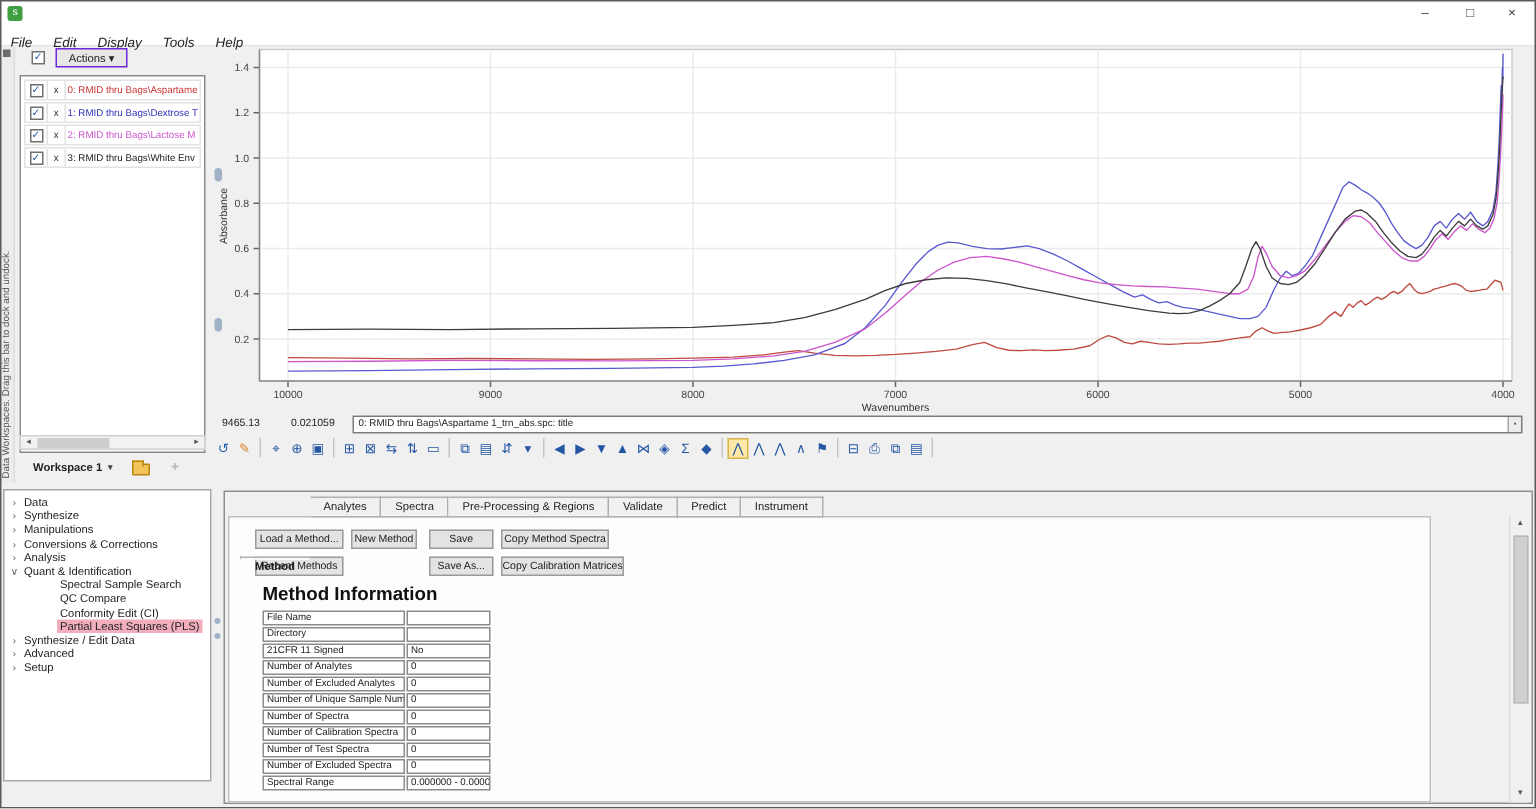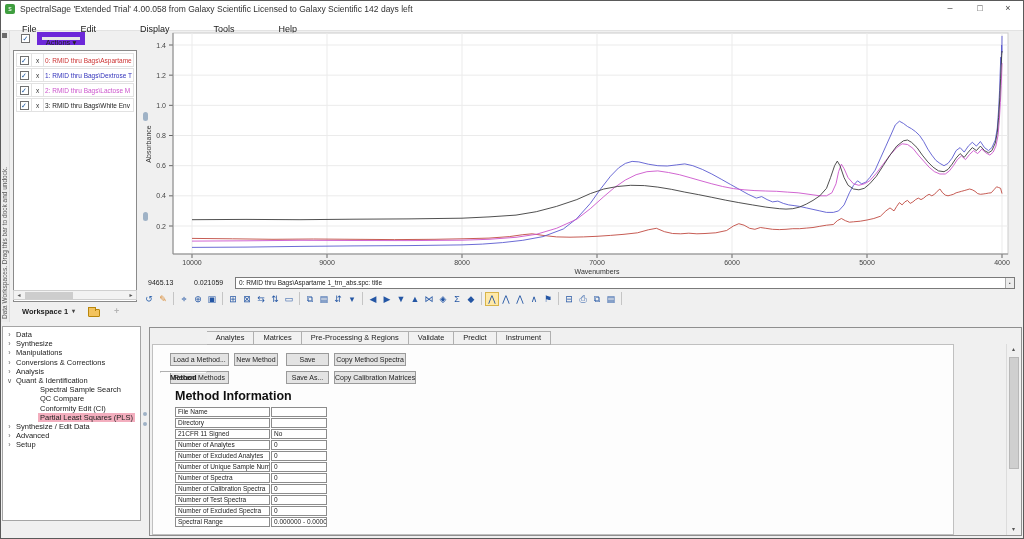--- a/index.html
+++ b/index.html
@@ -9,32 +9,32 @@
 
   
   .titlebar { position:absolute; left:0; top:0; width:1024px; height:18px; background:#fff; }
   .appicon { position:absolute; left:5px; top:4px; width:10px; height:10px; background:#3f9e3f; border-radius:2px; color:#fff; font-size:7px; line-height:10px; text-align:center; }
   .apptitle { position:absolute; left:20px; top:0; height:18px; line-height:18px; font-size:8.5px; color:#333; white-space:nowrap; }
   .winctl { position:absolute; top:0; height:18px; width:28px; text-align:center; line-height:17px; font-size:9px; color:#444; }
   .winctl.min { right:60px; } .winctl.max { right:30px; } .winctl.close { right:2px; }
 
   
   .menubar { position:absolute; left:0; top:18px; width:1024px; height:13px; background:#fff; border-bottom:1px solid #e3e3e3; }
-  .menuitem { display:inline-block; padding:0 22px; font-size:9px; line-height:13px; color:#222; }
+  .menuitem { display:inline-block; padding:0 7px; font-size:9px; line-height:13px; color:#222;font-style:italic; }
 
   
   .dockstrip { position:absolute; left:0; top:31px; width:10px; height:291px; background:#ececec; border-right:1px solid #dcdcdc; }
   .dockpin { position:absolute; left:2px; top:2px; width:5px; height:5px; background:#6a6a6a; }
   .docklabel { position:absolute; bottom:3px; left:1px; writing-mode:vertical-rl; transform:rotate(180deg); font-size:6.5px; color:#555; white-space:nowrap; }
 
   
   .filepanel { position:absolute; left:10px; top:31px; width:131px; height:291px; }
   .chk { display:inline-block; width:9px; height:9px; background:#fff; border:1px solid #707070; font-size:7px; line-height:8px; text-align:center; color:#1a56a0; }
   .actions-chk { position:absolute; left:11px; top:3px; }
-  .actions-btn { position:absolute; left:27px; top:1px; width:48px; height:13px; background:#e7e7e7; border:5px solid #6d28d9; font-size:7.5px; line-height:11px; text-align:center; color:#222; }
+  .actions-btn { position:absolute; left:27px; top:1px; width:48px; height:13px; background:#e7e7e7; border:1px solid #6d28d9; font-size:7.5px; line-height:11px; text-align:center; color:#222; }
   .filelist { position:absolute; left:3px; top:19px; width:124px; height:252px; background:#fff; border:1px solid #8a8a8a; padding:2px; }
   .filerow { display:grid; grid-template-columns:15px 12px auto; height:14px; margin-bottom:1px; border:1px solid #e2e2e2; align-items:center; overflow:hidden; }
   .filerow .cell { height:100%; display:flex; align-items:center; border-right:1px solid #e2e2e2; justify-content:center; }
   .filerow .cell:last-child { border-right:none; justify-content:flex-start; }
   .filerow .xmark { font-size:6.5px; color:#333; }
   .filerow .flabel { font-size:6.5px; white-space:nowrap; padding-left:1px; }
   .hscroll { position:absolute; left:3px; top:259px; width:124px; height:10px; background:#f2f2f2; border:1px solid #cfcfcf; }
   .hscroll .arr { position:absolute; top:0; width:10px; height:8px; font-size:6px; line-height:8px; text-align:center; color:#555; }
   .hscroll .arr.l { left:0; } .hscroll .arr.r { right:0; }
   .hscroll .thumb { position:absolute; left:11px; top:0.5px; width:48px; height:7px; background:#cdcdcd; }
@@ -98,21 +98,20 @@
   .vscroll .arr.u { top:0; } .vscroll .arr.d { bottom:0; }
   .vscroll .thumb { position:absolute; left:1.5px; top:13px; width:10px; height:112px; background:#cfcfcf; border:1px solid #b8b8b8; }
 </style>
 </head>
 <body>
 
 <div class="frame"></div>
 
 <div class="titlebar">
   <div class="appicon">s</div>
-  <div class="apptitle">SpectralSage 'Extended Trial' 4.00.058 from Galaxy Scientific Licensed to Galaxy Scientific 142 days left</div>
   <div class="winctl min">–</div>
   <div class="winctl max">□</div>
   <div class="winctl close">×</div>
 </div>
 
 <div class="menubar">
   <span class="menuitem">File</span><span class="menuitem">Edit</span><span class="menuitem">Display</span><span class="menuitem">Tools</span><span class="menuitem">Help</span>
 </div>
 
 <div class="dockstrip">
@@ -350,21 +349,21 @@
 </div>
 <div class="bsplit">
   <div class="dot" style="top:86px;"></div>
   <div class="dot" style="top:96px;"></div>
 </div>
 
 <div class="methodpanel">
   <div class="tabstrip">
     <span class="tab active">Method</span>
       <span class="tab">Analytes</span>
-      <span class="tab">Matrices</span>
+      <span class="tab">Spectra</span>
       <span class="tab">Pre-Processing &amp; Regions</span>
       <span class="tab">Validate</span>
       <span class="tab">Predict</span>
       <span class="tab">Instrument</span>
   </div>
   <div class="tabpage">
     <div class="btnrow btnrow1">
       <span class="pbtn">Load a Method...</span>
         <span class="pbtn">New Method</span>
         <span class="pbtn">Save</span>

